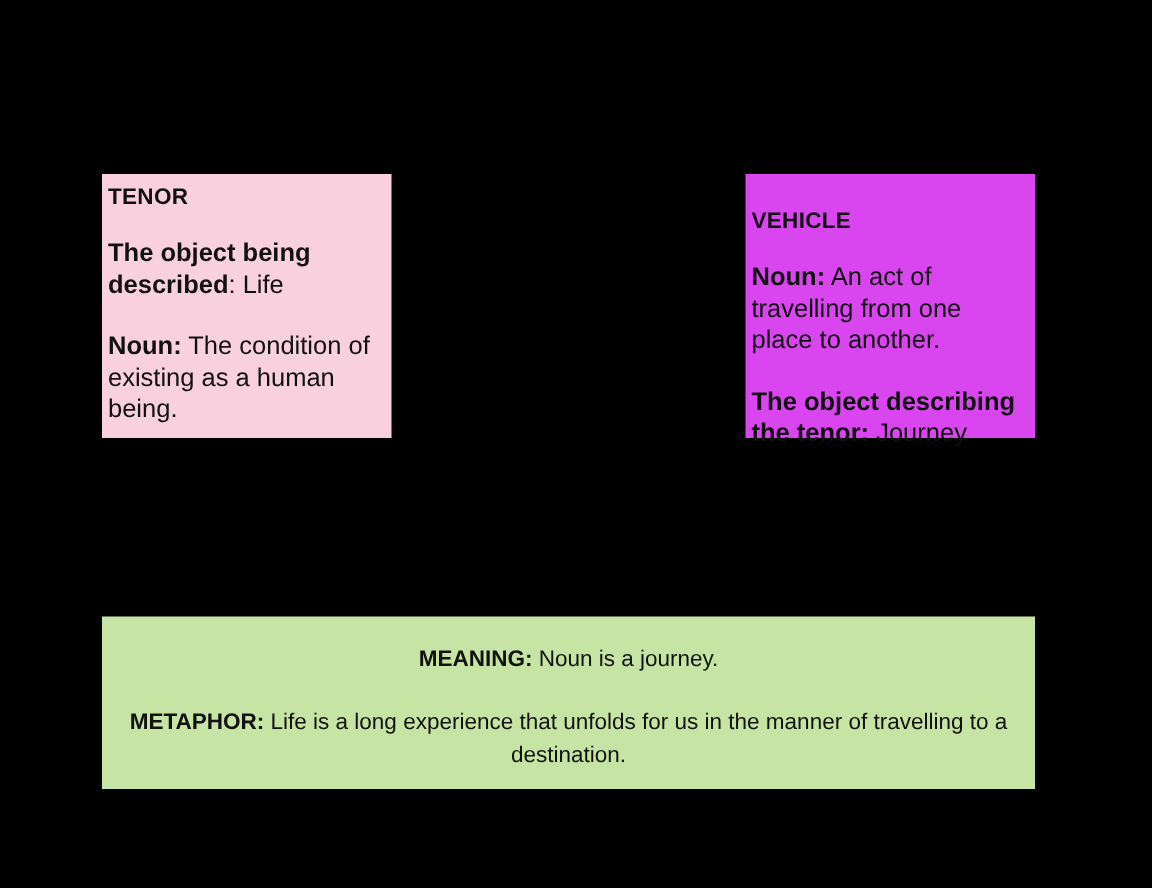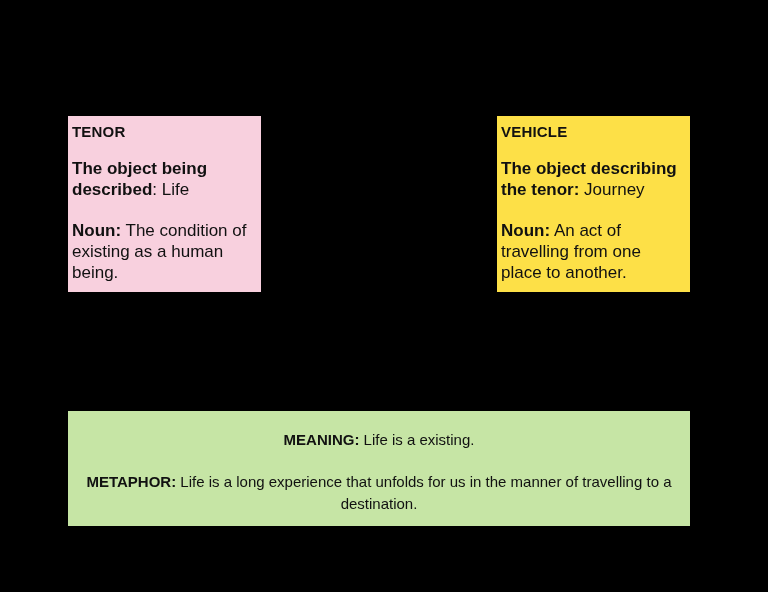--- a/index.html
+++ b/index.html
@@ -48,22 +48,22 @@
     letter-spacing: 0.2px;
     margin: 0 0 16px 0;
   }
 
   
   #vehicle-card {
     left: 497px;
     top: 116px;
     width: 193px;
     height: 176px;
-    background: #fde047;
-    padding: 6px 4px 4px 4px;
+    background: #d946ef;
+    padding: 22px 4px 4px 4px;
   }
   #vehicle-card .card-title {
     text-align: left;
     font-weight: bold;
     font-size: 15px;
     line-height: 20px;
     letter-spacing: 0.2px;
     margin: 0 0 16px 0;
   }
 
@@ -115,30 +115,30 @@
 
     <p class="card-body">
       <span class="lbl">Noun:</span><span> The condition of existing as a human being.</span>
     </p>
   </div>
 
   <div class="card" id="vehicle-card">
     <div class="card-title">VEHICLE</div>
 
     <p class="card-body">
-      <span class="lbl">The object describing the tenor:</span><span> Journey</span>
+      <span class="lbl">Noun:</span><span> An act of travelling from one place to another.</span>
     </p>
 
     <p class="card-body">
-      <span class="lbl">Noun:</span><span> An act of travelling from one place to another.</span>
+      <span class="lbl">The object describing the tenor:</span><span> Journey</span>
     </p>
   </div>
 
   <div class="card" id="metaphor-card">
     <p class="row metaphor">
-      <span class="lbl">MEANING:</span><span> Life is a existing.</span>
+      <span class="lbl">MEANING:</span><span> Noun is a journey.</span>
     </p>
     <p class="row meaning">
       <span class="lbl">METAPHOR:</span><span> Life is a long experience that unfolds for us in the manner of travelling to a destination.</span>
     </p>
   </div>
 
 </div>
 
 </body></html>

